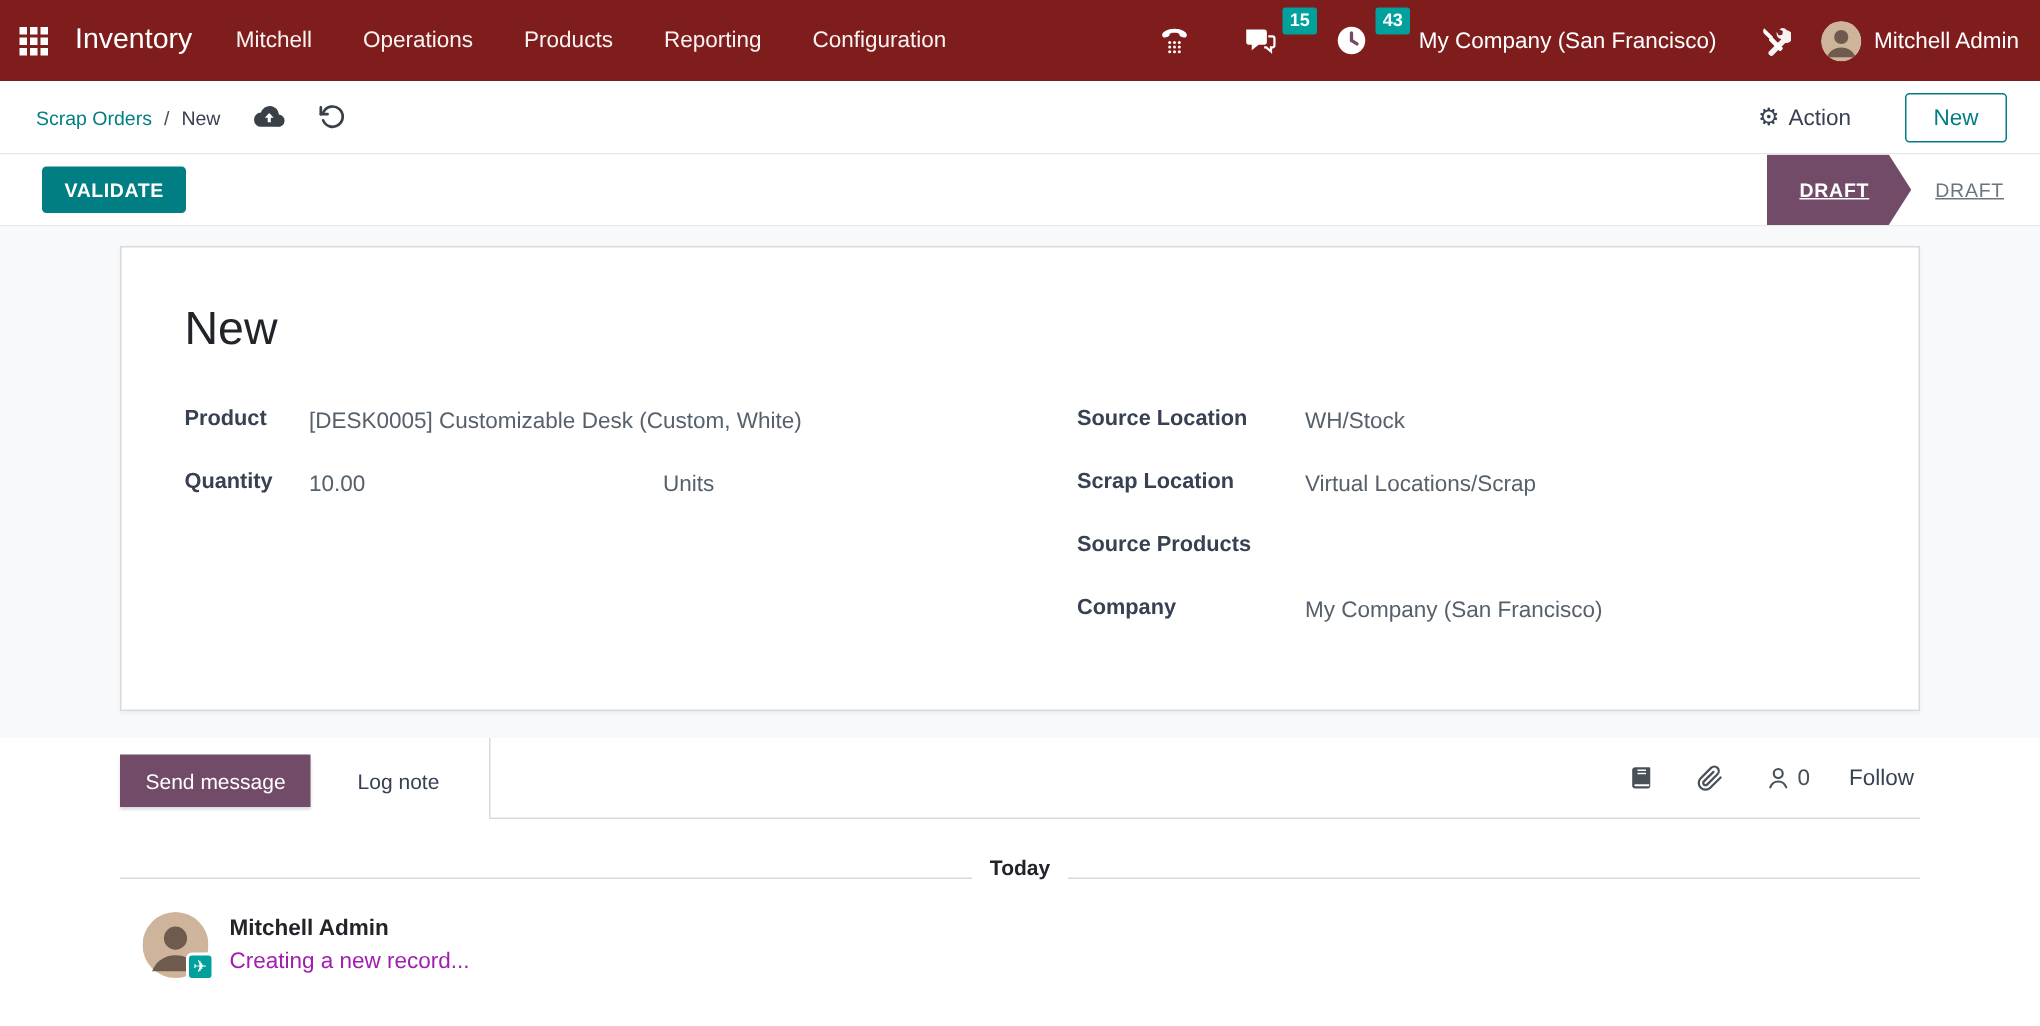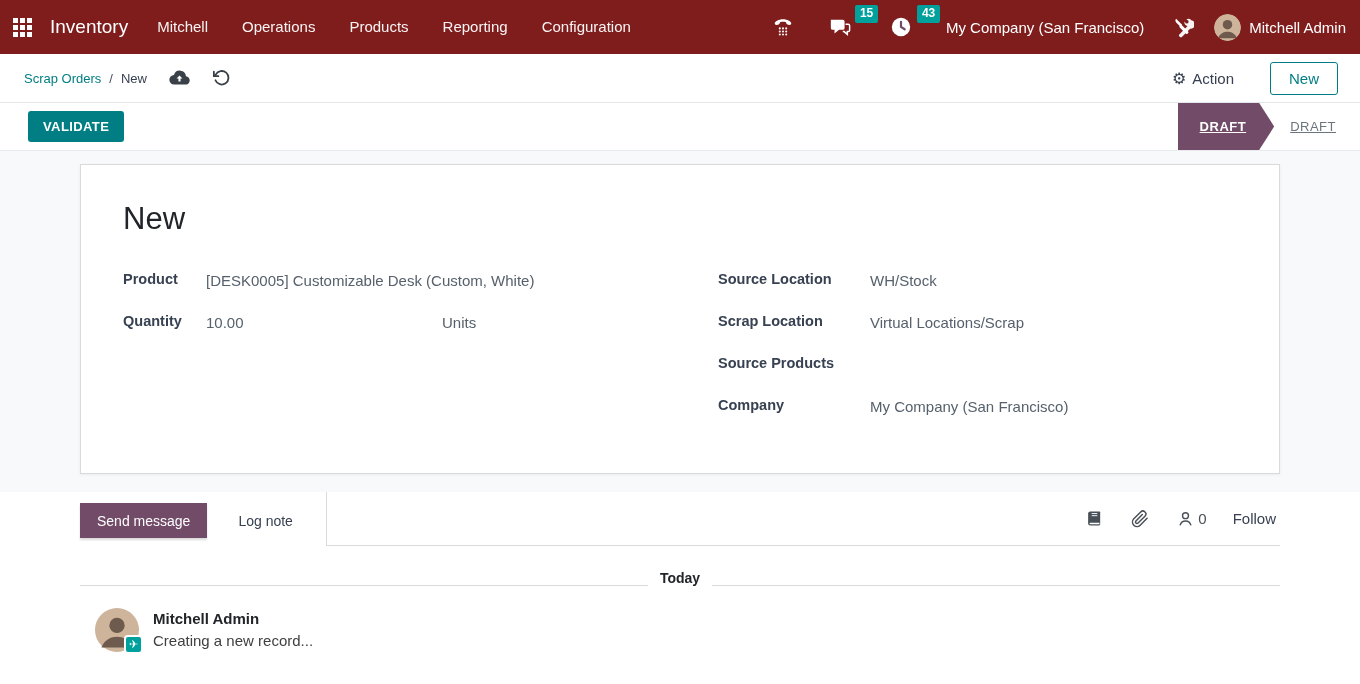--- a/index.html
+++ b/index.html
@@ -79,21 +79,21 @@
   .date-divider .line { flex:1 1 auto; height:1px; background:#d8dadd; }
   .date-divider .txt { font-size:14px; font-weight:bold; color:#212529; padding:0 12px; }
 
   .message { display:flex; padding:22px 0 0 95px; }
   .avatar-lg-wrap { position:relative; width:44px; height:44px; flex:0 0 auto; }
   .avatar-lg { width:44px; height:44px; border-radius:50%; overflow:hidden; }
   .avatar-badge { position:absolute; right:-4px; bottom:-2px; width:19px; height:19px; background:#00A09D; border-radius:4px;
                   color:#fff; font-size:11px; display:flex; align-items:center; justify-content:center; border:2px solid #fff; }
   .msg-body { margin-left:14px; padding-top:2px; }
   .msg-author { font-size:15px; font-weight:bold; color:#212529; cursor:pointer; }
-  .msg-text { font-size:15px; color:#404040; margin-top:5px; }
+  .msg-text { font-size:15px; color:#a21caf; margin-top:5px; }
 </style>
 </head>
 <body>
 
 <div class="page">
 
   <div class="topbar">
     <div class="apps-btn">
       <span class="grid-icon">
         <span></span>

